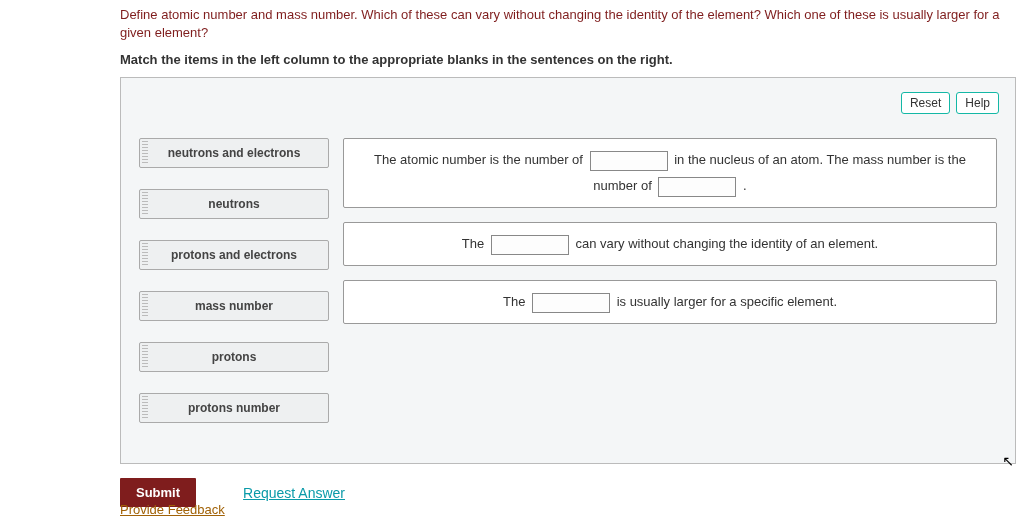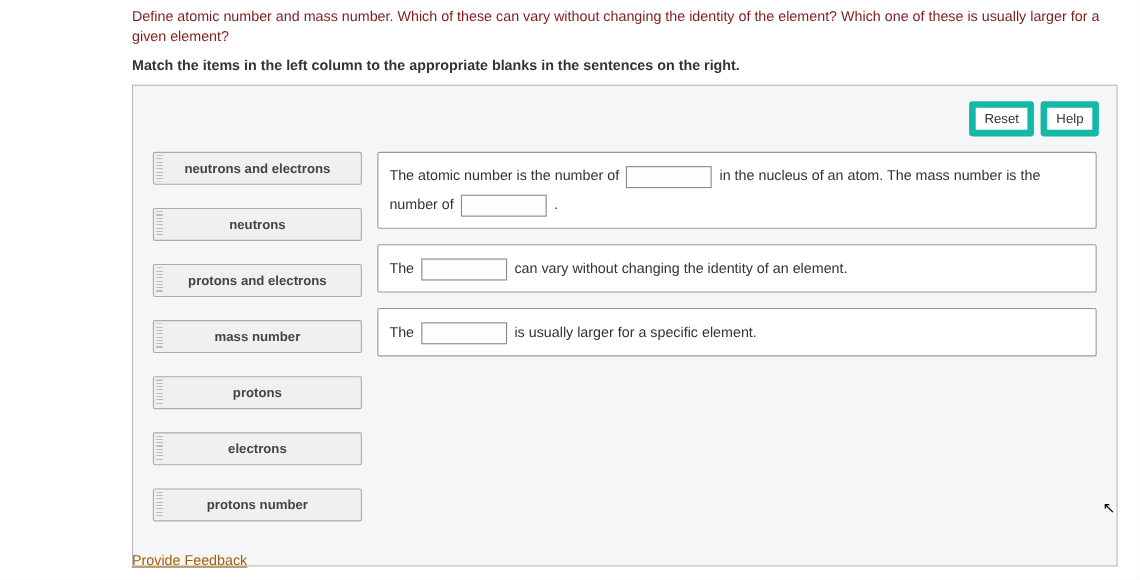--- a/index.html
+++ b/index.html
@@ -37,21 +37,21 @@
       min-height: 360px;
     }
     .top-buttons {
       position: absolute;
       top: 14px;
       right: 16px;
       display: flex;
       gap: 6px;
     }
     .small-btn {
-      border: 6px solid #14b8a6;
+      border: 1px solid #14b8a6;
       background: #fff;
       border-radius: 3px;
       font-size: 12px;
       padding: 3px 8px;
       cursor: pointer;
       color: #333;
     }
     .content-row {
       display: flex;
       gap: 14px;
@@ -91,20 +91,21 @@
       gap: 14px;
     }
     .sentence-box {
       border: 1px solid #999;
       background: #fff;
       border-radius: 2px;
       padding: 8px 10px;
       font-size: 13px;
       color: #333;
       line-height: 2.0;
+      text-align: center;
     }
     .blank {
       display: inline-block;
       width: 78px;
       height: 20px;
       border: 1px solid #888;
       background: #fdfdfd;
       vertical-align: middle;
       margin: 0 3px;
     }
@@ -162,21 +163,20 @@
       <button class="small-btn">Help</button>
     </div>
 
     <div class="content-row">
       <div class="left-col">
         <div class="drag-item">neutrons and electrons</div>
         <div class="drag-item">neutrons</div>
         <div class="drag-item">protons and electrons</div>
         <div class="drag-item">mass number</div>
         <div class="drag-item">protons</div>
-        <div class="drag-item">electrons</div>
         <div class="drag-item">protons number</div>
       </div>
 
       <div class="right-col">
         <div class="sentence-box">
           <span>The atomic number is the number of </span>
           <span class="blank"></span>
           <span> in the nucleus of an atom. The mass number is the number of </span>
           <span class="blank"></span>
           <span>.</span>

